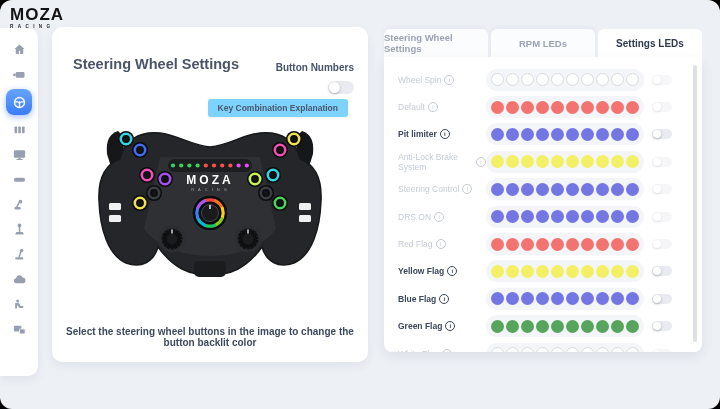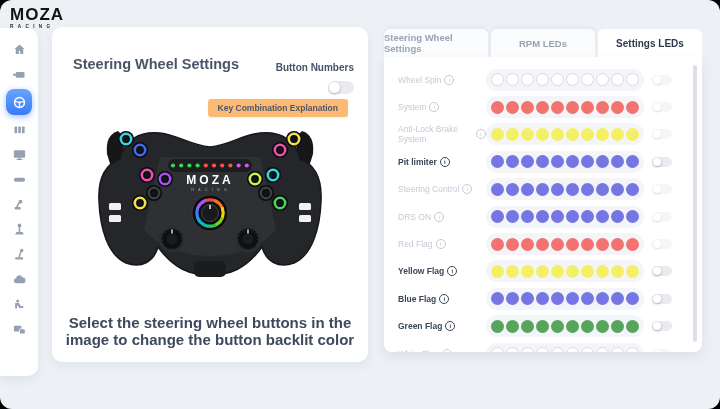--- a/index.html
+++ b/index.html
@@ -24,25 +24,25 @@
   
   .left-card{position:absolute;left:52px;top:27px;width:316px;height:335px;background:#fff;border-radius:10px;
              box-shadow:0 4px 10px rgba(60,80,110,.07);}
   .lc-title{position:absolute;left:21px;top:29px;font-size:14.5px;font-weight:700;color:#4a5468;}
   .bn-label{position:absolute;right:14px;top:35px;font-size:10px;font-weight:700;color:#47536b;}
   .toggle{position:relative;background:#e9ebf0;border-radius:99px;}
   .toggle .knob{position:absolute;top:1px;left:1px;background:#fff;border-radius:50%;
                 box-shadow:0 1px 2.5px rgba(40,50,70,.35);}
   .bn-toggle{position:absolute;right:14px;top:54px;width:26px;height:13px;cursor:pointer;}
   .bn-toggle .knob{width:11px;height:11px;}
-  .key-combo{position:absolute;right:20px;top:72px;background:#fdba74;border:none;border-radius:3px;
+  .key-combo{position:absolute;right:20px;top:72px;background:#7dd3fc;border:none;border-radius:3px;
              padding:4px 10px;font-size:8.5px;font-weight:700;color:#4b576d;cursor:pointer;
              font-family:"Liberation Sans",sans-serif;box-shadow:0 1px 2px rgba(60,80,110,.08);}
   .wheel-wrap{position:absolute;left:38px;top:90px;width:240px;height:170px;}
-  .lc-caption{position:absolute;left:0;right:0;bottom:14px;text-align:center;font-size:15px;font-weight:700;color:#3d4a5e;}
+  .lc-caption{position:absolute;left:0;right:0;bottom:14px;text-align:center;font-size:10px;font-weight:700;color:#3d4a5e;}
 
   
   .right-wrap{position:absolute;left:384px;top:29px;width:318px;height:323px;}
   .tabs{display:flex;gap:3px;height:28px;}
   .tab{flex:1;display:flex;align-items:center;justify-content:center;background:#fbfcfd;color:#9aa3b3;
        font-size:9.5px;font-weight:700;border-radius:6px 6px 0 0;cursor:pointer;
        box-shadow:0 -2px 4px rgba(60,80,110,.05);}
   .tab.active{background:#fff;color:#2e3a4e;font-size:10px;box-shadow:none;}
   .panel{position:absolute;top:28px;left:0;right:0;bottom:0;background:#fff;border-radius:0 0 8px 8px;
          box-shadow:0 5px 12px rgba(60,80,110,.09);overflow:hidden;}
@@ -324,34 +324,55 @@
               <span class="dot dot-white"></span>
               <span class="dot dot-white"></span>
               <span class="dot dot-white"></span>
             </div>
     <div class="toggle row-toggle">
               <div class="knob"></div>
             </div>
   </div>
           <div class="row dim">
     <span class="row-label">
-      <span>System</span>
-      <span class="info"></span>
-    </span>
-    <div class="pill">
-              <span class="dot" style="background: rgb(242, 115, 111);"></span>
-              <span class="dot" style="background: rgb(242, 115, 111);"></span>
-              <span class="dot" style="background: rgb(242, 115, 111);"></span>
-              <span class="dot" style="background: rgb(242, 115, 111);"></span>
-              <span class="dot" style="background: rgb(242, 115, 111);"></span>
-              <span class="dot" style="background: rgb(242, 115, 111);"></span>
-              <span class="dot" style="background: rgb(242, 115, 111);"></span>
-              <span class="dot" style="background: rgb(242, 115, 111);"></span>
-              <span class="dot" style="background: rgb(242, 115, 111);"></span>
-              <span class="dot" style="background: rgb(242, 115, 111);"></span>
+      <span>Default</span>
+      <span class="info"></span>
+    </span>
+    <div class="pill">
+              <span class="dot" style="background: rgb(242, 115, 111);"></span>
+              <span class="dot" style="background: rgb(242, 115, 111);"></span>
+              <span class="dot" style="background: rgb(242, 115, 111);"></span>
+              <span class="dot" style="background: rgb(242, 115, 111);"></span>
+              <span class="dot" style="background: rgb(242, 115, 111);"></span>
+              <span class="dot" style="background: rgb(242, 115, 111);"></span>
+              <span class="dot" style="background: rgb(242, 115, 111);"></span>
+              <span class="dot" style="background: rgb(242, 115, 111);"></span>
+              <span class="dot" style="background: rgb(242, 115, 111);"></span>
+              <span class="dot" style="background: rgb(242, 115, 111);"></span>
+            </div>
+    <div class="toggle row-toggle">
+              <div class="knob"></div>
+            </div>
+  </div>
+          <div class="row">
+    <span class="row-label">
+      <span>Pit limiter</span>
+      <span class="info"></span>
+    </span>
+    <div class="pill">
+              <span class="dot" style="background: rgb(116, 119, 227);"></span>
+              <span class="dot" style="background: rgb(116, 119, 227);"></span>
+              <span class="dot" style="background: rgb(116, 119, 227);"></span>
+              <span class="dot" style="background: rgb(116, 119, 227);"></span>
+              <span class="dot" style="background: rgb(116, 119, 227);"></span>
+              <span class="dot" style="background: rgb(116, 119, 227);"></span>
+              <span class="dot" style="background: rgb(116, 119, 227);"></span>
+              <span class="dot" style="background: rgb(116, 119, 227);"></span>
+              <span class="dot" style="background: rgb(116, 119, 227);"></span>
+              <span class="dot" style="background: rgb(116, 119, 227);"></span>
             </div>
     <div class="toggle row-toggle">
               <div class="knob"></div>
             </div>
   </div>
           <div class="row dim">
     <span class="row-label">
       <span>Anti-Lock Brake System</span>
       <span class="info"></span>
     </span>
@@ -359,41 +380,20 @@
               <span class="dot" style="background: rgb(244, 240, 102);"></span>
               <span class="dot" style="background: rgb(244, 240, 102);"></span>
               <span class="dot" style="background: rgb(244, 240, 102);"></span>
               <span class="dot" style="background: rgb(244, 240, 102);"></span>
               <span class="dot" style="background: rgb(244, 240, 102);"></span>
               <span class="dot" style="background: rgb(244, 240, 102);"></span>
               <span class="dot" style="background: rgb(244, 240, 102);"></span>
               <span class="dot" style="background: rgb(244, 240, 102);"></span>
               <span class="dot" style="background: rgb(244, 240, 102);"></span>
               <span class="dot" style="background: rgb(244, 240, 102);"></span>
-            </div>
-    <div class="toggle row-toggle">
-              <div class="knob"></div>
-            </div>
-  </div>
-          <div class="row">
-    <span class="row-label">
-      <span>Pit limiter</span>
-      <span class="info"></span>
-    </span>
-    <div class="pill">
-              <span class="dot" style="background: rgb(116, 119, 227);"></span>
-              <span class="dot" style="background: rgb(116, 119, 227);"></span>
-              <span class="dot" style="background: rgb(116, 119, 227);"></span>
-              <span class="dot" style="background: rgb(116, 119, 227);"></span>
-              <span class="dot" style="background: rgb(116, 119, 227);"></span>
-              <span class="dot" style="background: rgb(116, 119, 227);"></span>
-              <span class="dot" style="background: rgb(116, 119, 227);"></span>
-              <span class="dot" style="background: rgb(116, 119, 227);"></span>
-              <span class="dot" style="background: rgb(116, 119, 227);"></span>
-              <span class="dot" style="background: rgb(116, 119, 227);"></span>
             </div>
     <div class="toggle row-toggle">
               <div class="knob"></div>
             </div>
   </div>
           <div class="row dim">
     <span class="row-label">
       <span>Steering Control</span>
       <span class="info"></span>
     </span>

